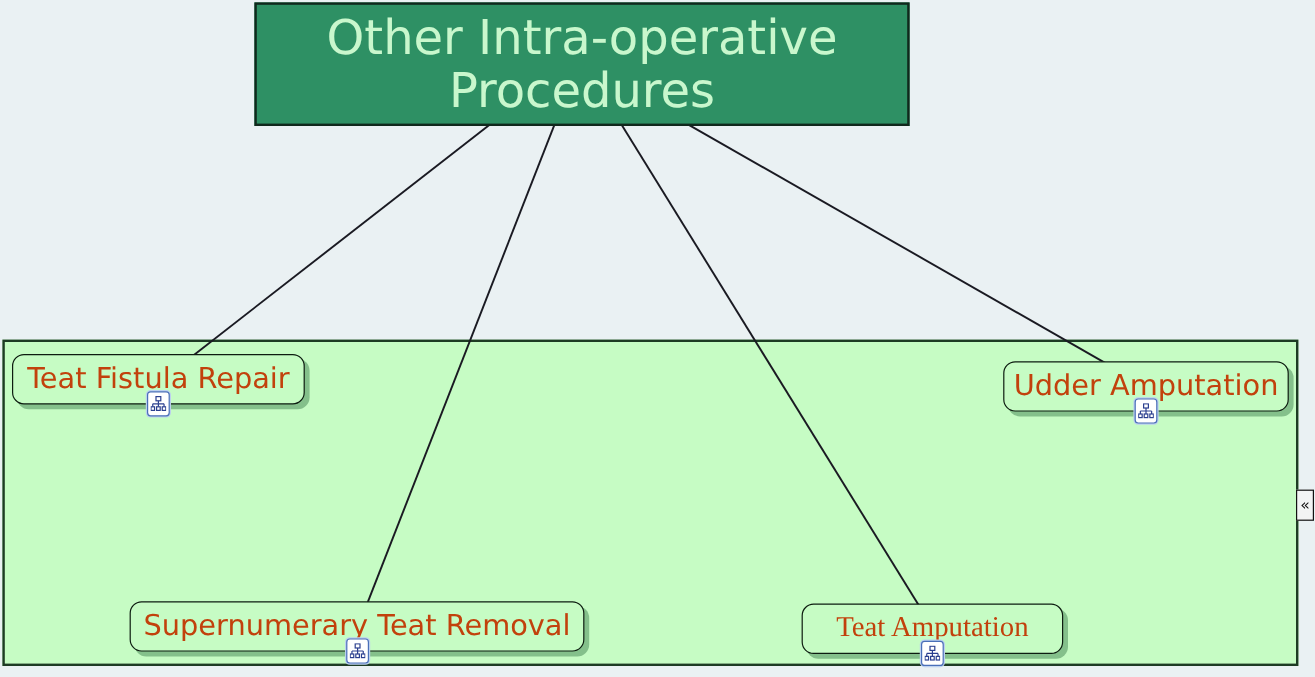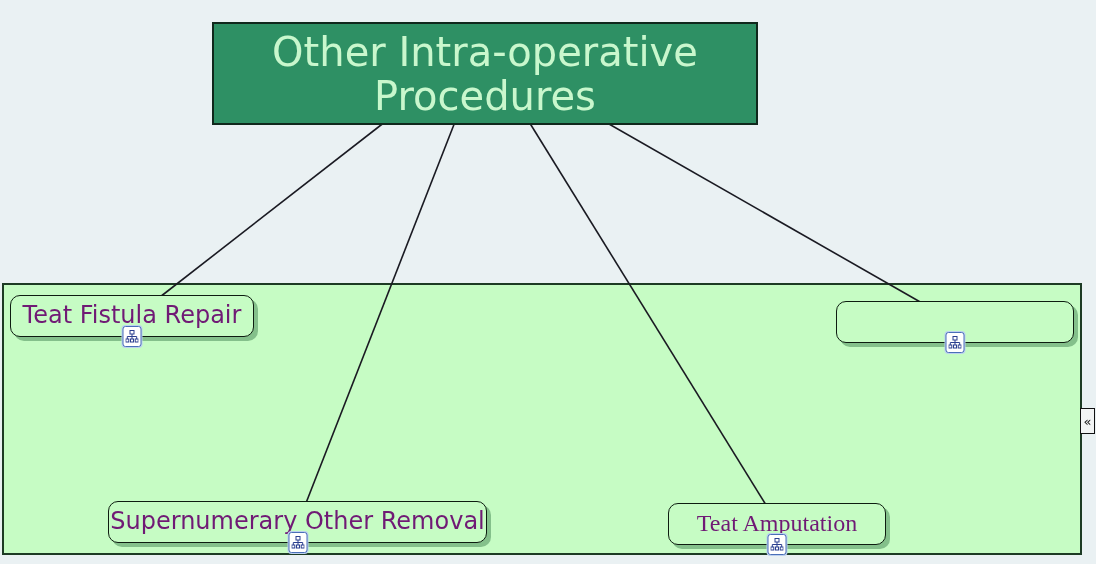--- a/index.html
+++ b/index.html
@@ -55,35 +55,34 @@
     display: flex;
     align-items: center;
     justify-content: center;
     text-align: center;
     color: #c9f7cd;
     font-size: 40px;
     line-height: 1.1;
     letter-spacing: 0px;
     padding: 0 8px;
     font-weight: normal;
-    margin-top: 20px;
   }
 
   
   .node {
     position: absolute;
     background: #c6fcc4;
     border: 1.5px solid #0d1c10;
     border-radius: 10px;
     box-sizing: border-box;
     box-shadow: 4px 4px 0 rgba(40,110,60,0.42);
     display: flex;
     align-items: center;
     justify-content: center;
-    color: #701a75;
+    color: #c2410c;
     font-size: 24px;
     white-space: nowrap;
     padding: 0 12px;
   }
   .node-label {
     display: block;
     line-height: 1;
     position: relative;
     top: -1px;
   }
@@ -163,37 +162,38 @@
         <line x1="6.5" y1="6.5" x2="6.5" y2="9" stroke="#2b3f8f" stroke-width="1"></line>
         <line x1="11.2" y1="6.5" x2="11.2" y2="9" stroke="#2b3f8f" stroke-width="1"></line>
         <rect x="0.3" y="9" width="3" height="3" fill="#ffffff" stroke="#2b3f8f" stroke-width="1"></rect>
         <rect x="5" y="9" width="3" height="3" fill="#ffffff" stroke="#2b3f8f" stroke-width="1"></rect>
         <rect x="9.7" y="9" width="3" height="3" fill="#ffffff" stroke="#2b3f8f" stroke-width="1"></rect>
       </svg>
     </span>
   </div>
 
   <div class="node" id="node-udder-amputation">
+    <span class="node-label">Udder Amputation</span>
     <span class="node-icon">
       <svg width="13" height="14" viewBox="0 0 13 14" aria-hidden="true">
         <rect x="4.5" y="0.5" width="4" height="3.5" fill="#ffffff" stroke="#2b3f8f" stroke-width="1"></rect>
         <line x1="6.5" y1="4" x2="6.5" y2="6.5" stroke="#2b3f8f" stroke-width="1"></line>
         <line x1="1.8" y1="6.5" x2="11.2" y2="6.5" stroke="#2b3f8f" stroke-width="1"></line>
         <line x1="1.8" y1="6.5" x2="1.8" y2="9" stroke="#2b3f8f" stroke-width="1"></line>
         <line x1="6.5" y1="6.5" x2="6.5" y2="9" stroke="#2b3f8f" stroke-width="1"></line>
         <line x1="11.2" y1="6.5" x2="11.2" y2="9" stroke="#2b3f8f" stroke-width="1"></line>
         <rect x="0.3" y="9" width="3" height="3" fill="#ffffff" stroke="#2b3f8f" stroke-width="1"></rect>
         <rect x="5" y="9" width="3" height="3" fill="#ffffff" stroke="#2b3f8f" stroke-width="1"></rect>
         <rect x="9.7" y="9" width="3" height="3" fill="#ffffff" stroke="#2b3f8f" stroke-width="1"></rect>
       </svg>
     </span>
   </div>
 
   <div class="node" id="node-supernumerary-teat-removal">
-    <span class="node-label">Supernumerary Other Removal</span>
+    <span class="node-label">Supernumerary Teat Removal</span>
     <span class="node-icon">
       <svg width="13" height="14" viewBox="0 0 13 14" aria-hidden="true">
         <rect x="4.5" y="0.5" width="4" height="3.5" fill="#ffffff" stroke="#2b3f8f" stroke-width="1"></rect>
         <line x1="6.5" y1="4" x2="6.5" y2="6.5" stroke="#2b3f8f" stroke-width="1"></line>
         <line x1="1.8" y1="6.5" x2="11.2" y2="6.5" stroke="#2b3f8f" stroke-width="1"></line>
         <line x1="1.8" y1="6.5" x2="1.8" y2="9" stroke="#2b3f8f" stroke-width="1"></line>
         <line x1="6.5" y1="6.5" x2="6.5" y2="9" stroke="#2b3f8f" stroke-width="1"></line>
         <line x1="11.2" y1="6.5" x2="11.2" y2="9" stroke="#2b3f8f" stroke-width="1"></line>
         <rect x="0.3" y="9" width="3" height="3" fill="#ffffff" stroke="#2b3f8f" stroke-width="1"></rect>
         <rect x="5" y="9" width="3" height="3" fill="#ffffff" stroke="#2b3f8f" stroke-width="1"></rect>

